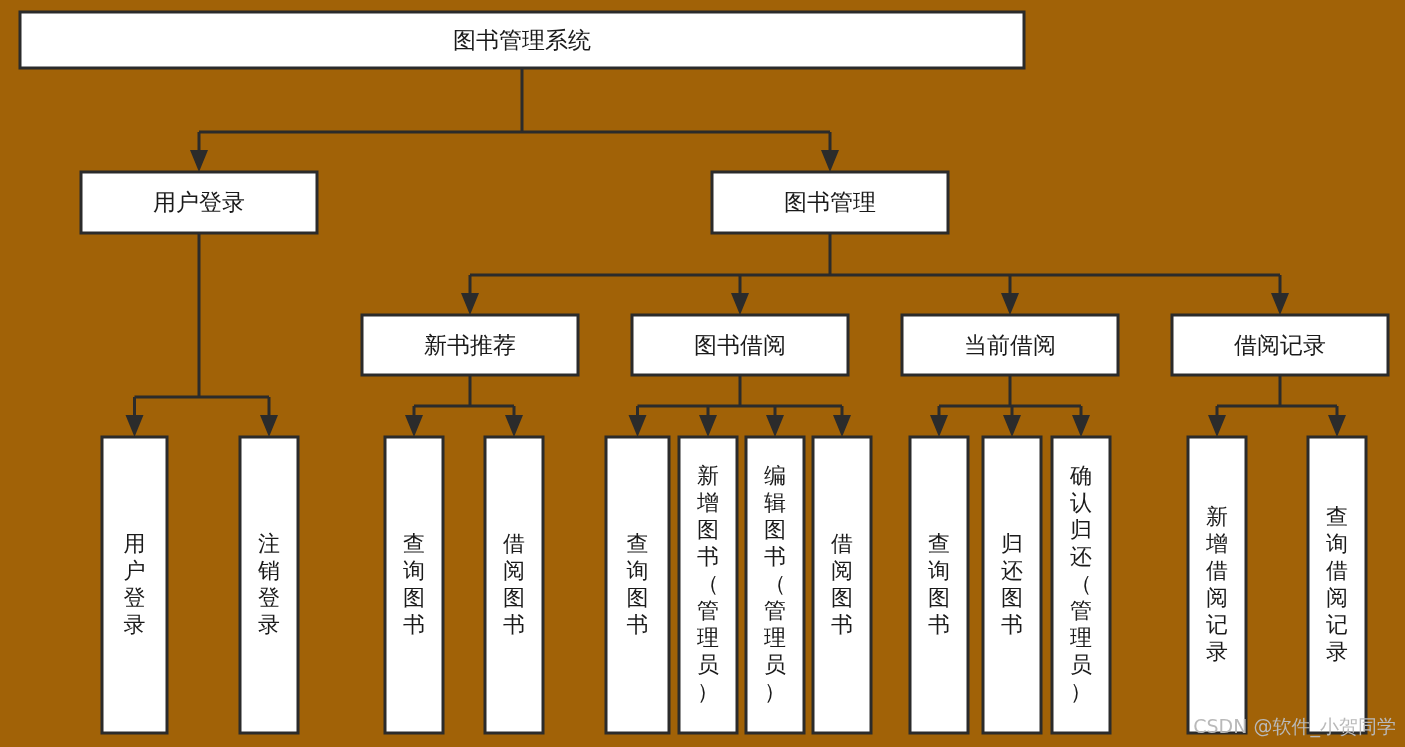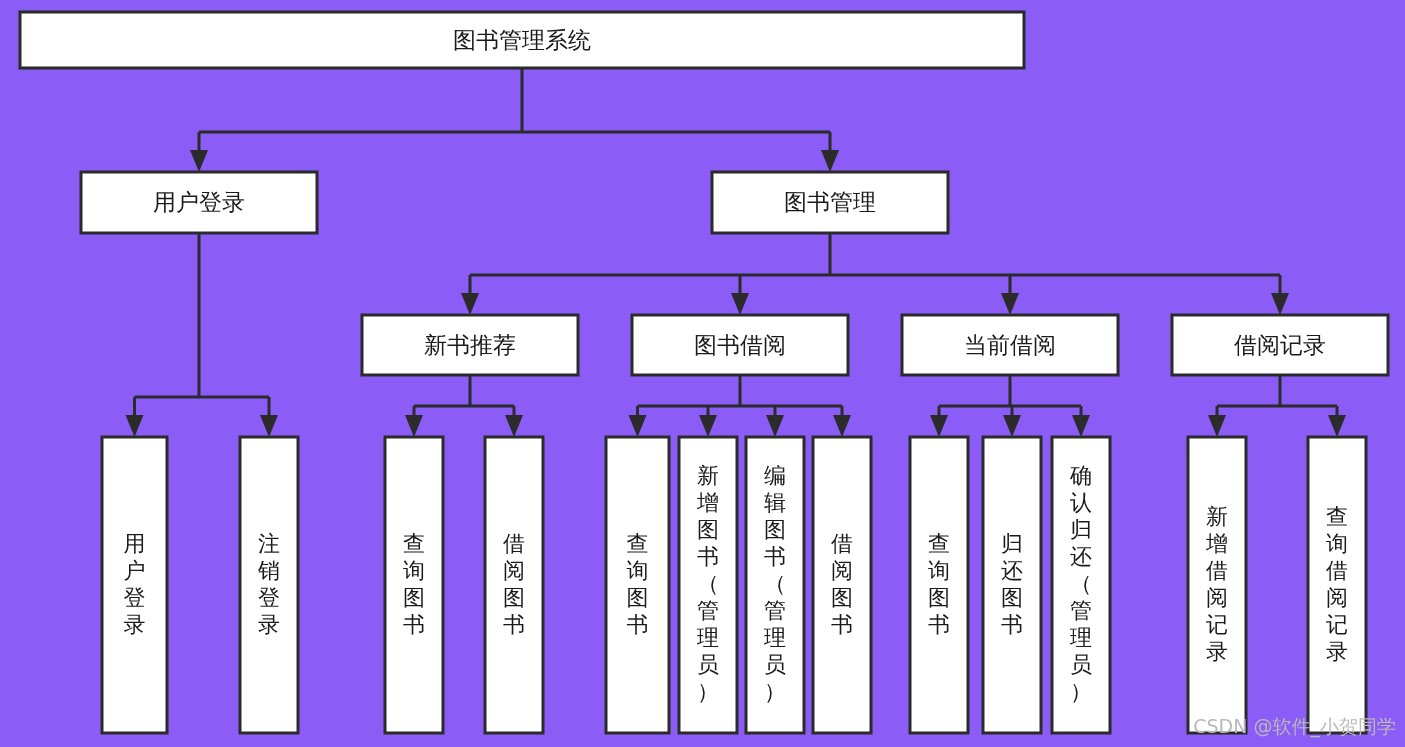--- a/index.html
+++ b/index.html
@@ -8,21 +8,21 @@
     padding: 0;
     background: #ffffff;
   }
   body {
     font-family: "DejaVu Sans", "Liberation Sans", sans-serif;
   }
   #diagram-root {
     position: relative;
     width: 1405px;
     height: 747px;
-    background: #8b5cf6;
+    background: #a16207;
     overflow: hidden;
   }
   svg.diagram-canvas {
     position: absolute;
     left: 0;
     top: 0;
     width: 1405px;
     height: 747px;
     display: block;
   }

